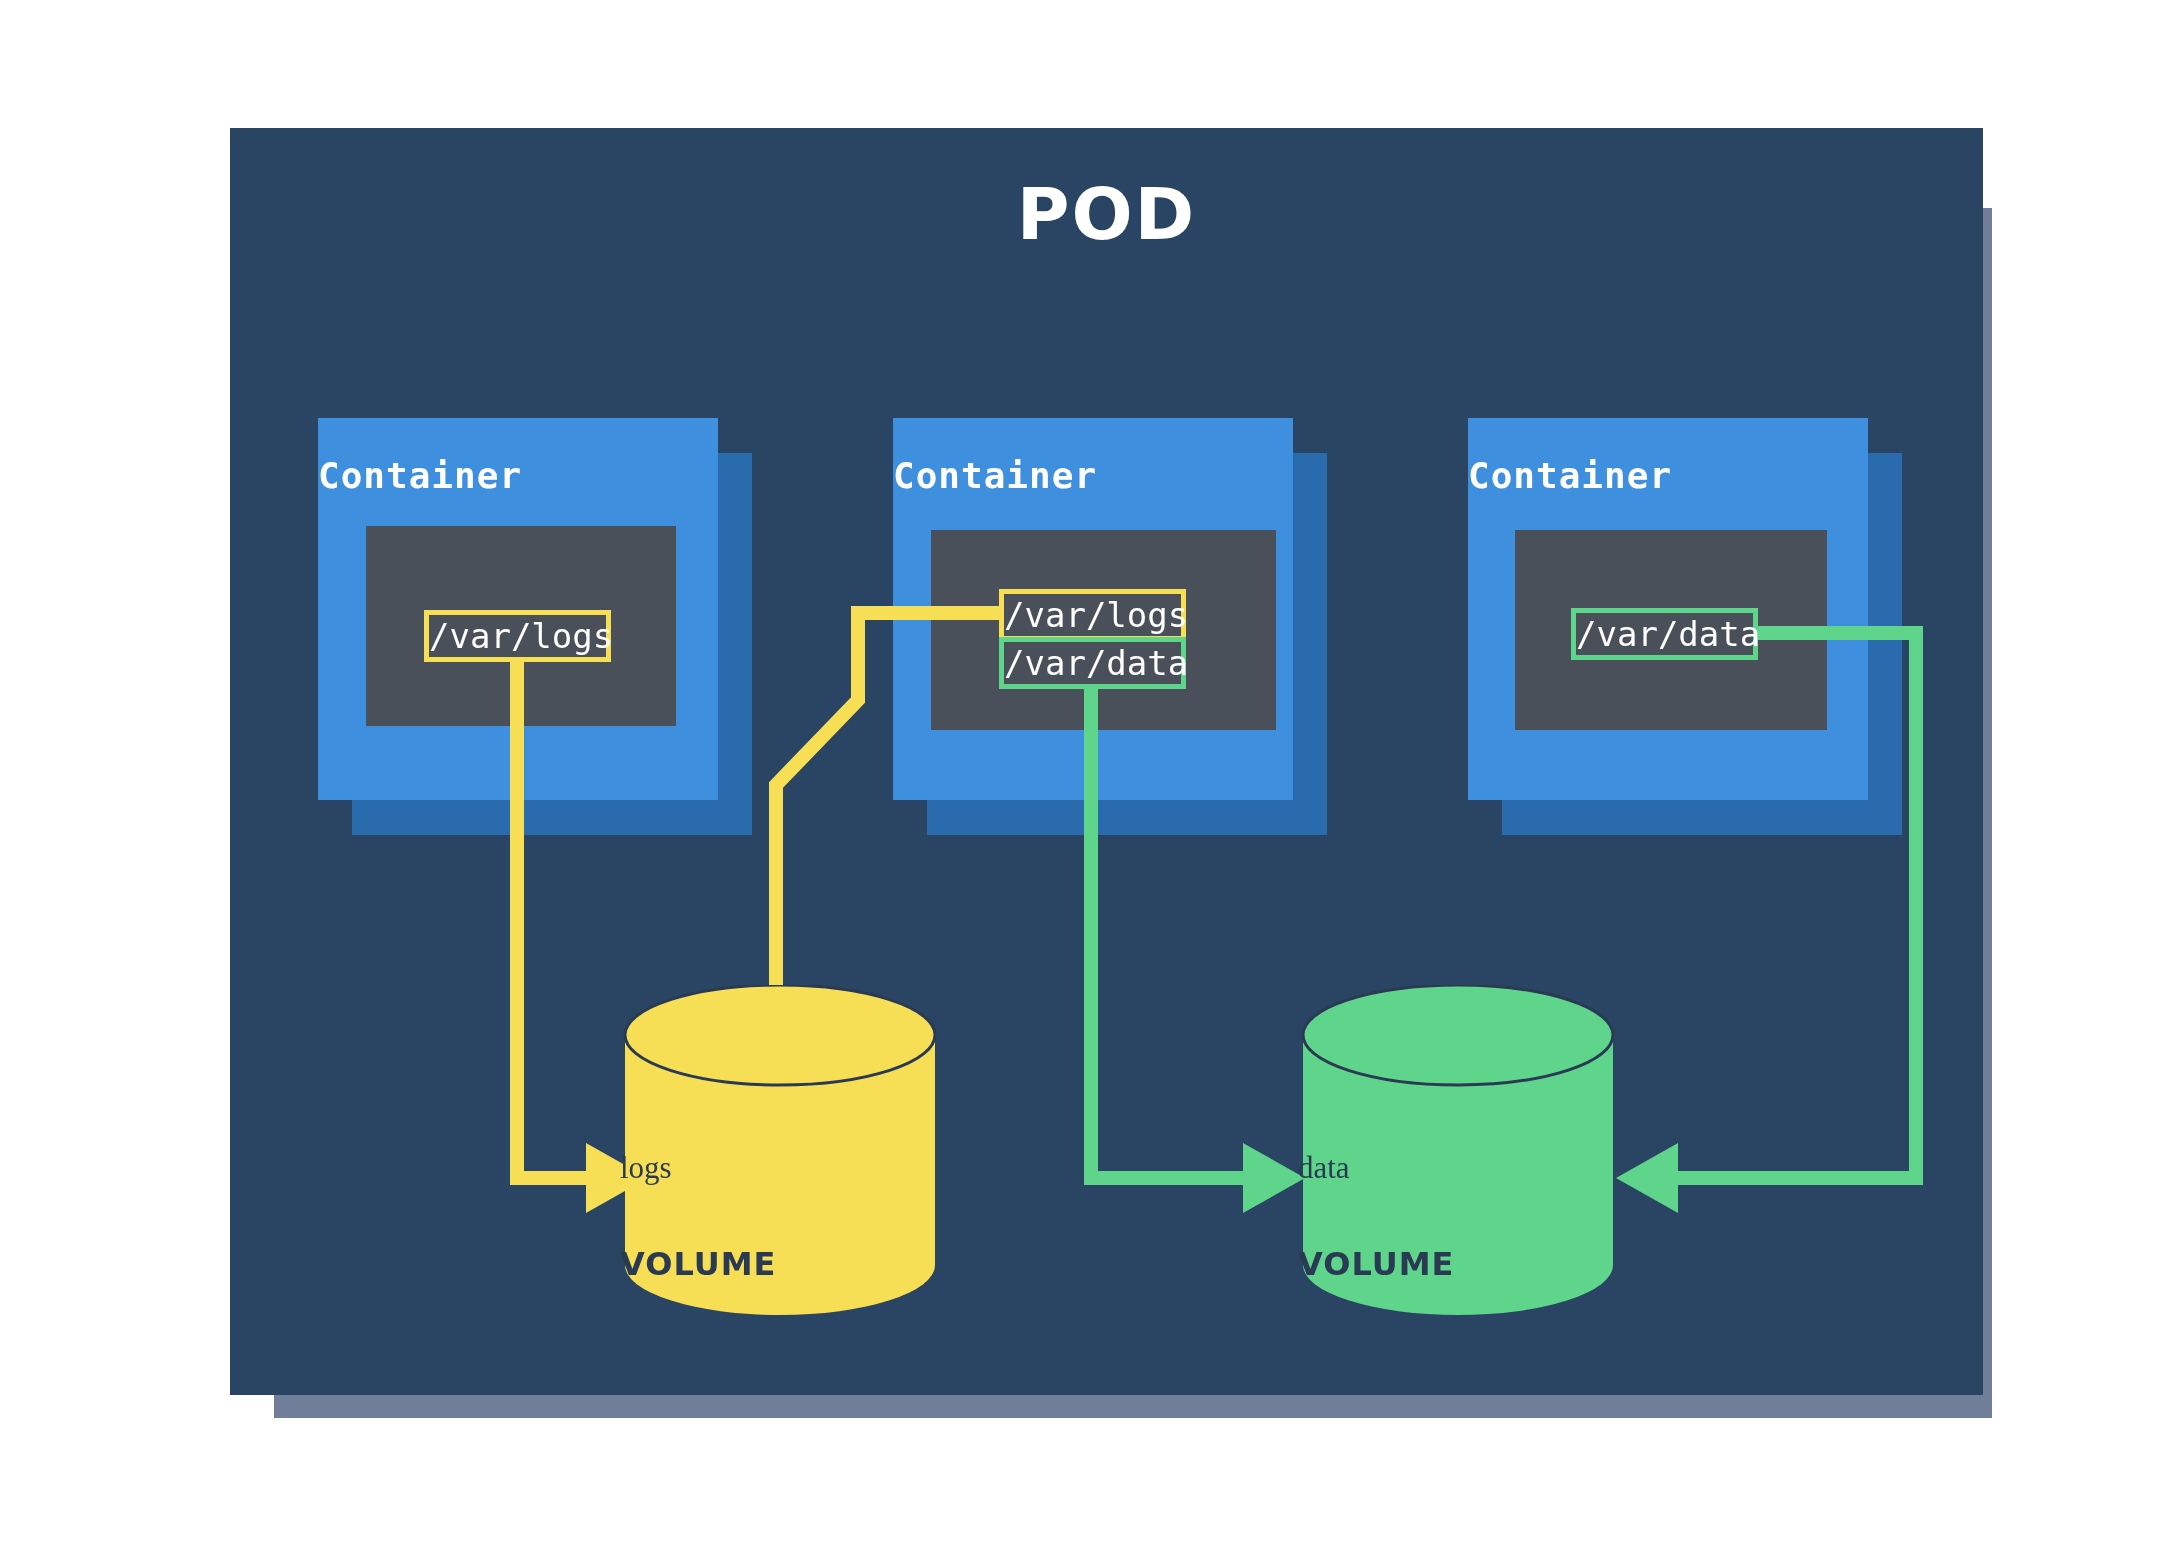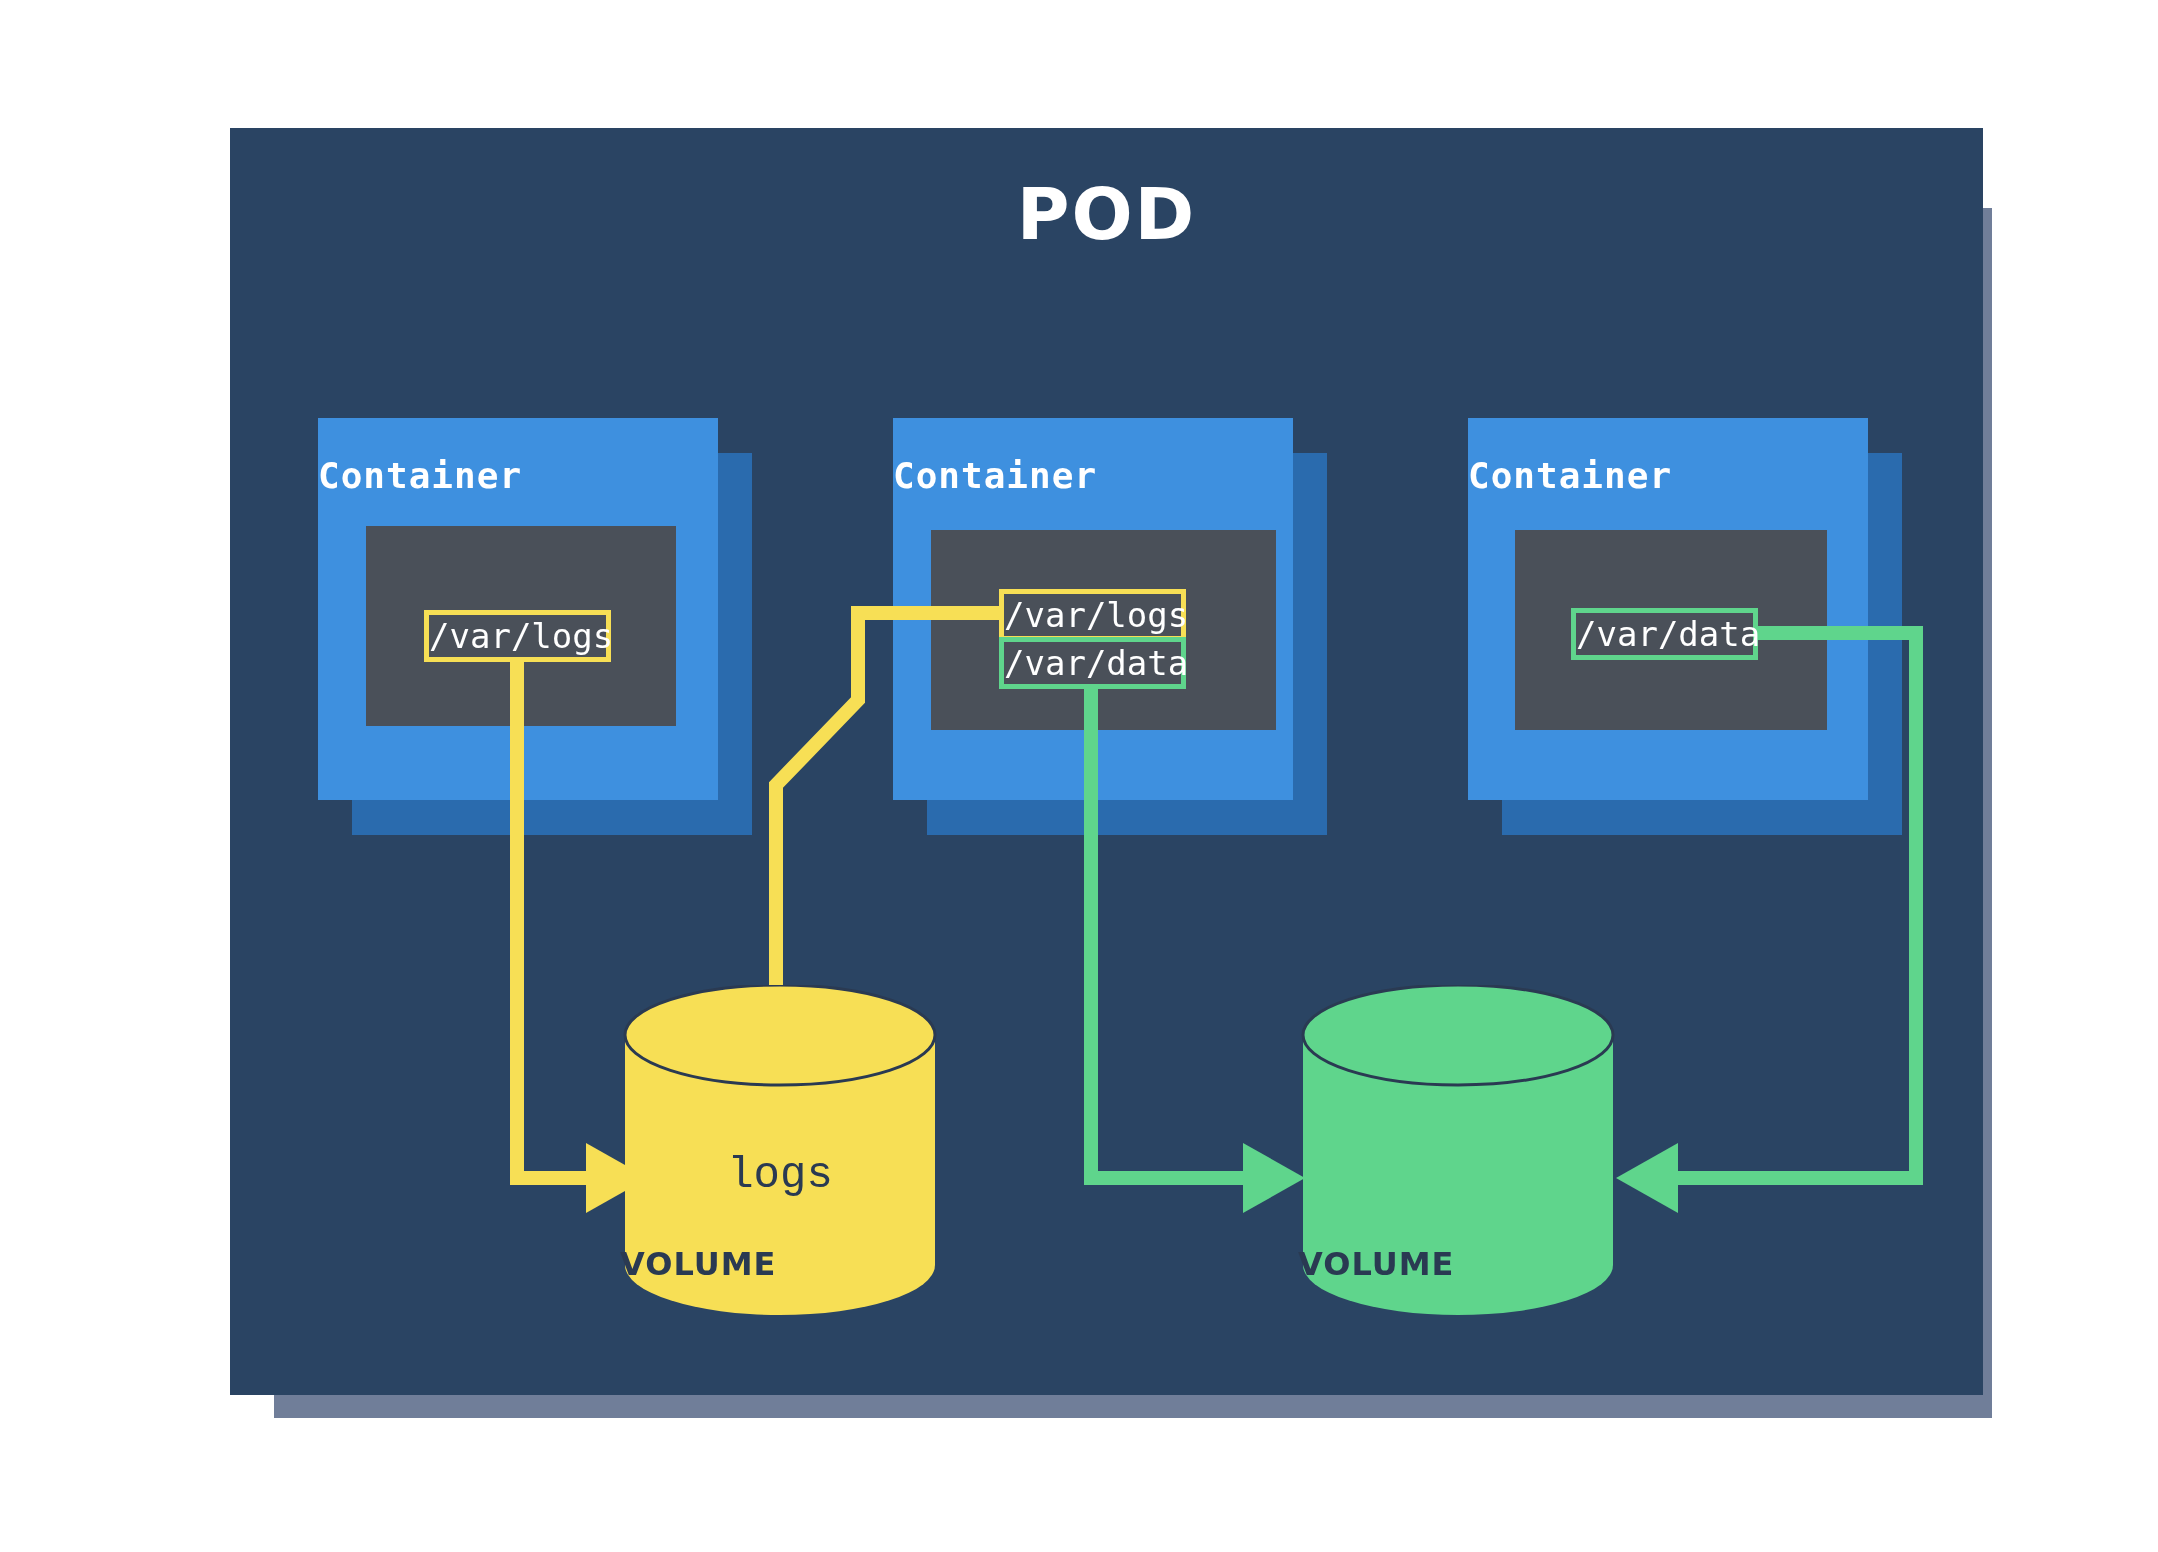--- a/index.html
+++ b/index.html
@@ -78,24 +78,23 @@
     text-align: center;
     box-sizing: border-box;
     height: 52px;
     white-space: nowrap;
   }
   .mount-label.green { border-color: #5FD58C; }
 
   
   .volume-name {
     width: 100%;
-    text-align: center;
     color: #2A3A52;
-    font-family: Liberation Mono, monospace;
-    font-size: 44px;
+    font-family: Liberation Serif, serif;
+    font-size: 31px;
   }
   .volume-tag {
     width: 100%;
     text-align: left;
     color: #2A3A52;
     font-family: "DejaVu Sans", sans-serif;
     font-weight: bold;
     font-size: 32px;
     letter-spacing: 1px;
   }
@@ -161,16 +160,17 @@
     <path d="M 5 50 L 5 280 A 155 50 0 0 0 315 280 L 315 50 Z" fill="#F7DF55"></path>
     <ellipse cx="160" cy="50" rx="155" ry="50" fill="#F7DF55" stroke="#2A3A52" stroke-width="3"></ellipse>
   </svg>
   <div class="abs volume-name" style="left:592px; top:1150px; width:320px;">logs</div>
   <div class="abs volume-tag" style="left:592px; top:1245px; width:320px;">VOLUME</div>
 
   <svg class="abs" style="left:1270px; top:985px;" width="320" height="330">
     <path d="M 5 50 L 5 280 A 155 50 0 0 0 315 280 L 315 50 Z" fill="#5FD58C"></path>
     <ellipse cx="160" cy="50" rx="155" ry="50" fill="#5FD58C" stroke="#2A3A52" stroke-width="3"></ellipse>
   </svg>
+  <div class="abs volume-name" style="left:1270px; top:1150px; width:320px;">data</div>
   <div class="abs volume-tag" style="left:1270px; top:1245px; width:320px;">VOLUME</div>
 
 
 </div>
 
 </body></html>

